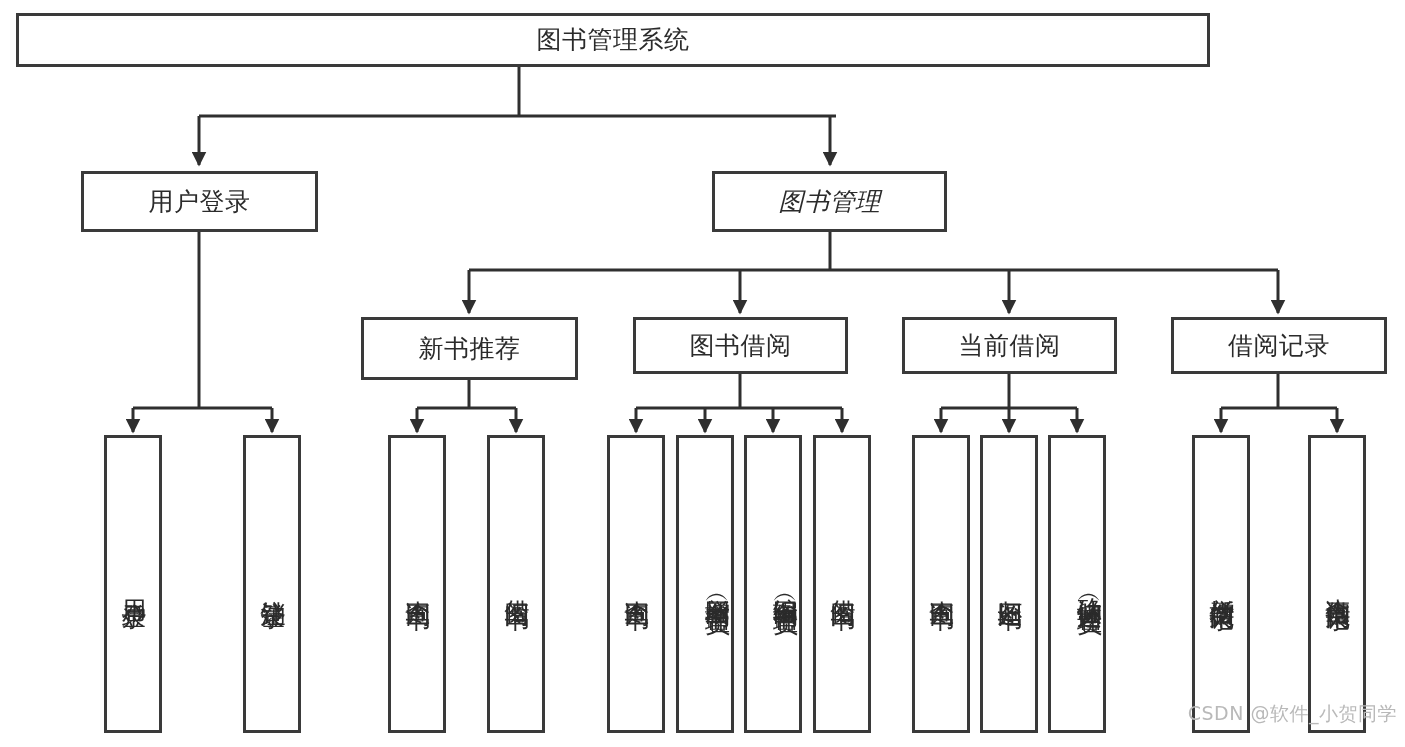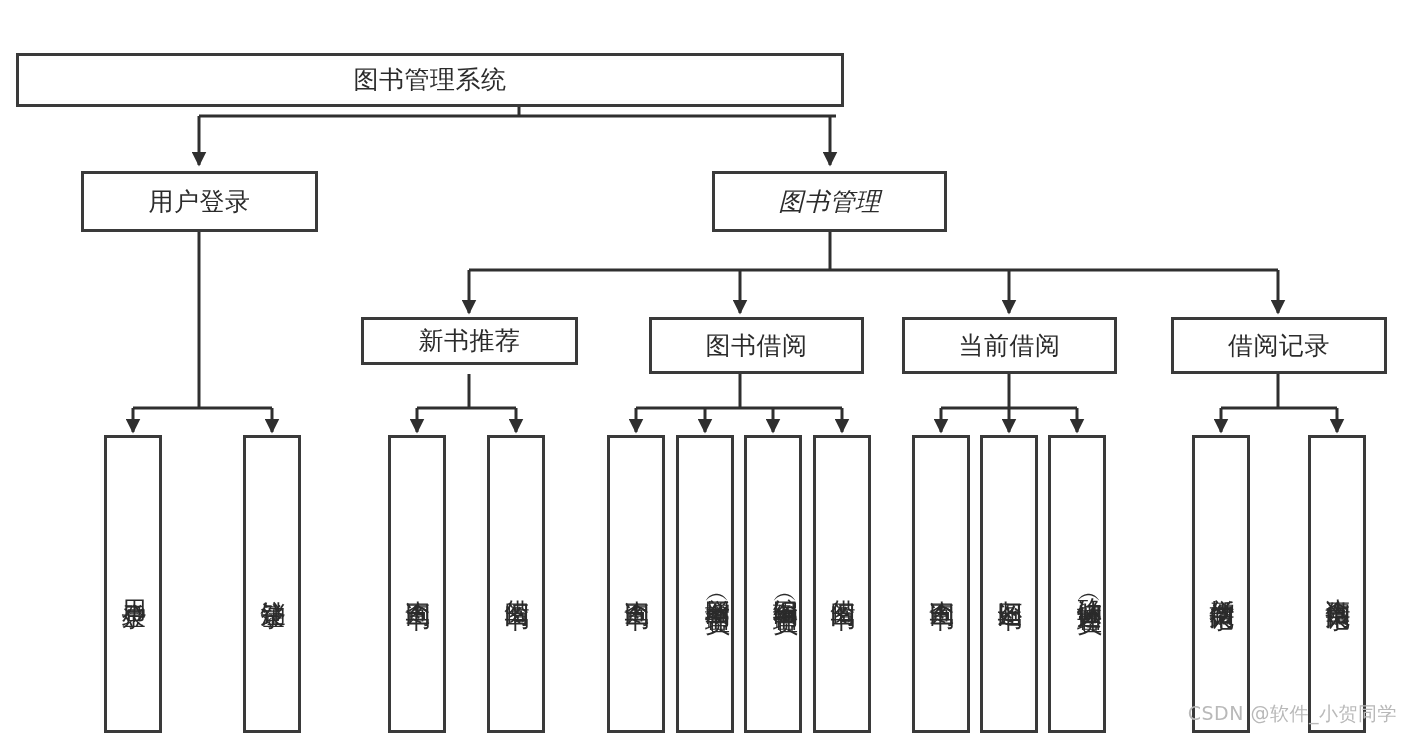--- a/index.html
+++ b/index.html
@@ -118,37 +118,37 @@
       <path d="M 1009 408 L 1009 432" marker-end="url(#arrow)"></path>
       <path d="M 1077 408 L 1077 432" marker-end="url(#arrow)"></path>
 
       <path d="M 1278 374 L 1278 408"></path>
       <path d="M 1221 408 L 1337 408"></path>
       <path d="M 1221 408 L 1221 432" marker-end="url(#arrow)"></path>
       <path d="M 1337 408 L 1337 432" marker-end="url(#arrow)"></path>
     </g>
   </svg>
 
-  <div class="node horizontal" style="left:16px; top:13px; width:828px; height:54px;margin-top:40px;">
+  <div class="node horizontal" style="left:16px; top:13px; width:1194px; height:54px;">
     <span class="node-label">图书管理系统</span>
   </div>
 
   <div class="node horizontal" style="left:81px; top:171px; width:237px; height:61px;">
     <span class="node-label">用户登录</span>
   </div>
 
   <div class="node horizontal" style="left:712px; top:171px; width:235px; height:61px;font-style:italic;">
     <span class="node-label">图书管理</span>
   </div>
 
-  <div class="node horizontal" style="left:361px; top:317px; width:217px; height:48px;text-align:right;">
+  <div class="node horizontal" style="left:361px; top:317px; width:217px; height:63px;text-align:right;">
     <span class="node-label">新书推荐</span>
   </div>
 
-  <div class="node horizontal" style="left:633px; top:317px; width:215px; height:57px;margin-left:16px;">
+  <div class="node horizontal" style="left:633px; top:317px; width:215px; height:57px;">
     <span class="node-label">图书借阅</span>
   </div>
 
   <div class="node horizontal" style="left:902px; top:317px; width:215px; height:57px;">
     <span class="node-label">当前借阅</span>
   </div>
 
   <div class="node horizontal" style="left:1171px; top:317px; width:216px; height:57px;">
     <span class="node-label">借阅记录</span>
   </div>

